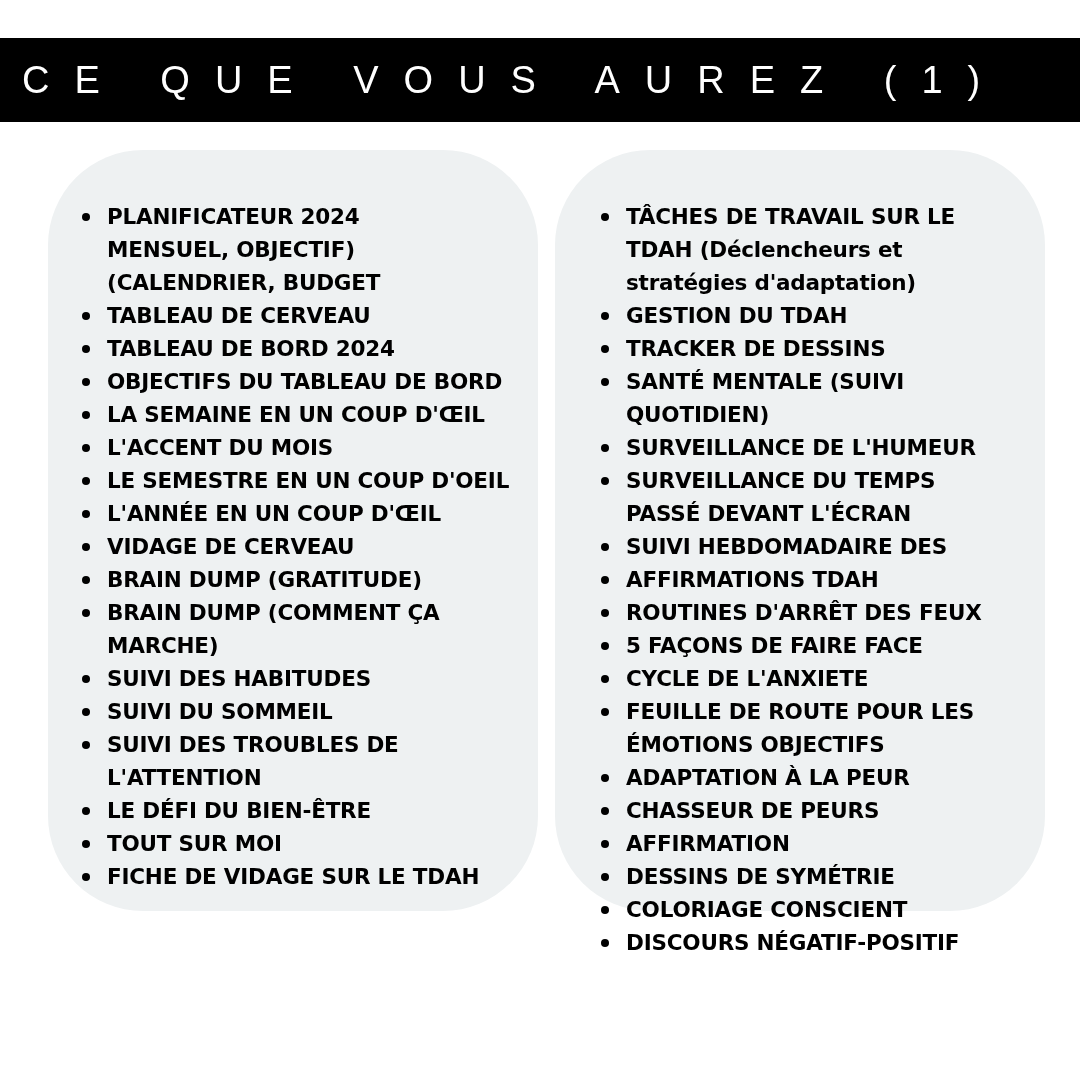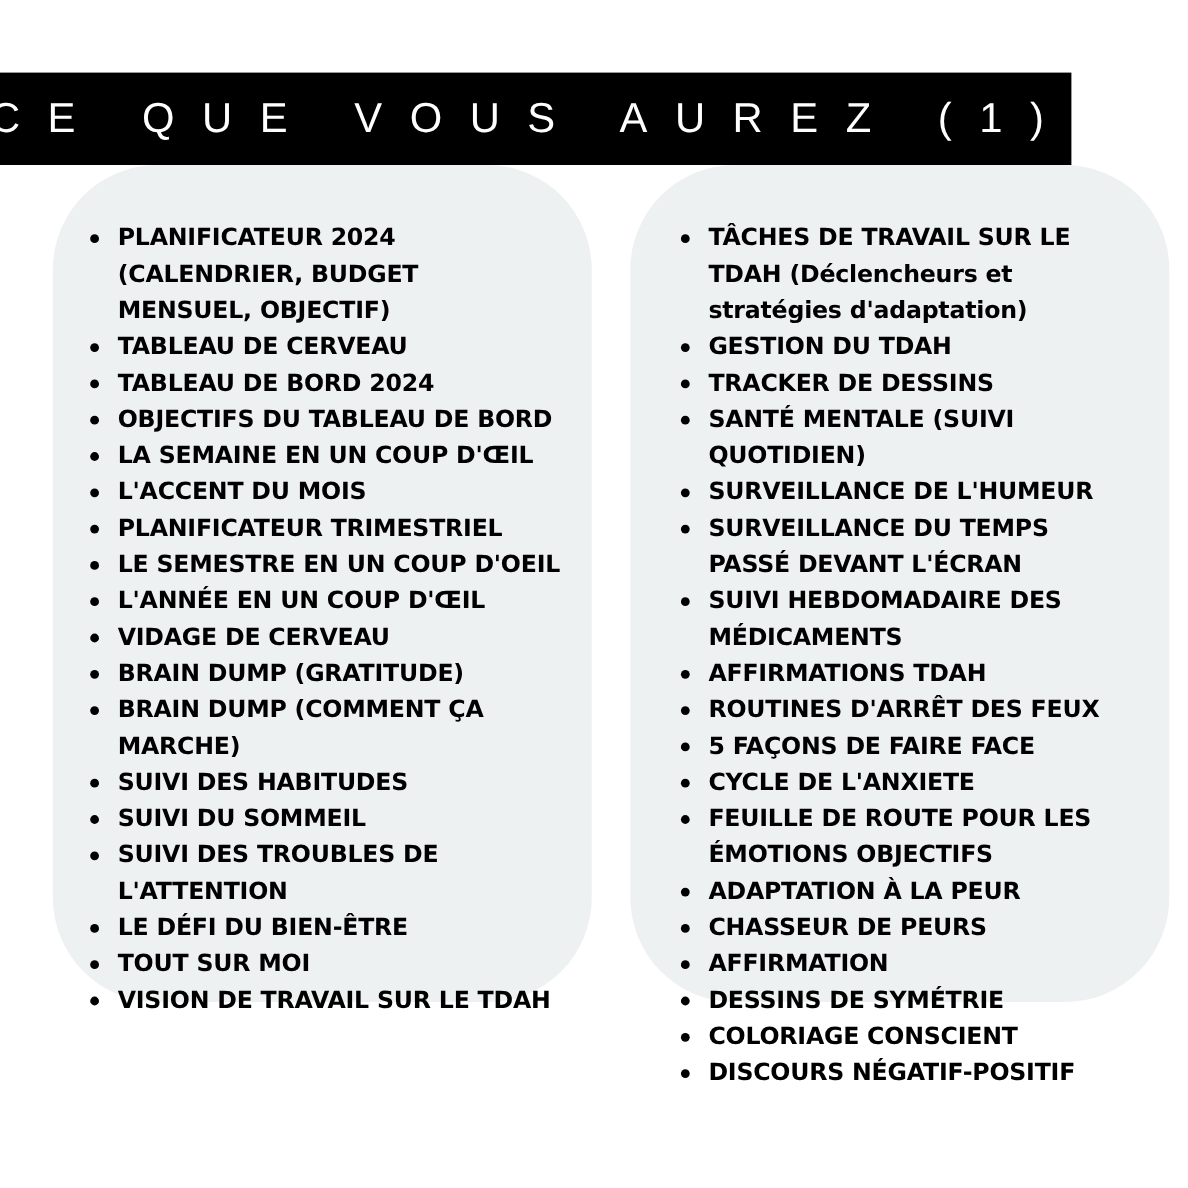--- a/index.html
+++ b/index.html
@@ -1,33 +1,33 @@
 <!DOCTYPE html>
 <html><head>
 <meta charset="utf-8">
 <style>
   html, body { margin: 0; padding: 0; }
   body {
     width: 1080px; height: 1080px; background: #ffffff; position: relative; overflow: hidden;
     font-family: "DejaVu Sans", sans-serif;
   }
   .header {
-    position: absolute; left: 0; top: 38px; width: 974px; height: 84px;
-    background: #000000; display: flex; align-items: center; justify-content: flex-end; margin-top: 28px;
+    position: absolute; left: 0; top: 38px; width: 1080px; height: 84px;
+    background: #000000; display: flex; align-items: center; justify-content: flex-start;
   }
   .header-title {
     color: #ffffff; font-family: "Liberation Sans", sans-serif; font-size: 38px;
     letter-spacing: 25px; font-weight: normal; margin-left: 22px; white-space: nowrap;
   }
   .panel {
     position: absolute; top: 150px; width: 490px; height: 761px;
     background: #eef1f2; border-radius: 95px;
   }
   .panel.left { left: 48px; }
-  .panel.right { left: 573px; }
+  .panel.right { left: 555px; }
   .list {
     list-style: none; margin: 0; padding: 0; position: absolute; top: 50px;
   }
   .panel.left .list { left: 34px; }
   .panel.right .list { left: 46px; }
   .item {
     position: relative; padding-left: 25px; font-weight: bold; color: #000000;
     font-size: 21.5px; line-height: 33px; font-family: "DejaVu Sans", sans-serif;
     letter-spacing: -0.2px;
   }
@@ -41,46 +41,42 @@
 
 <div class="header">
   <span class="header-title">CE QUE VOUS AUREZ (1)</span>
 </div>
 
 <div class="panel left">
   <ul class="list">
       <li class="item">
         <span class="bullet"></span>
         <div>PLANIFICATEUR 2024</div>
+        <div>MENSUEL, OBJECTIF)</div>
         <div>(CALENDRIER, BUDGET</div>
-        <div>MENSUEL, OBJECTIF)</div>
       </li>
       <li class="item">
         <span class="bullet"></span>
         <div>TABLEAU DE CERVEAU</div>
       </li>
       <li class="item">
         <span class="bullet"></span>
         <div>TABLEAU DE BORD 2024</div>
       </li>
       <li class="item">
         <span class="bullet"></span>
         <div>OBJECTIFS DU TABLEAU DE BORD</div>
       </li>
       <li class="item">
         <span class="bullet"></span>
         <div>LA SEMAINE EN UN COUP D'ŒIL</div>
       </li>
       <li class="item">
         <span class="bullet"></span>
         <div>L'ACCENT DU MOIS</div>
-      </li>
-      <li class="item">
-        <span class="bullet"></span>
-        <div>PLANIFICATEUR TRIMESTRIEL</div>
       </li>
       <li class="item">
         <span class="bullet"></span>
         <div>LE SEMESTRE EN UN COUP D'OEIL</div>
       </li>
       <li class="item">
         <span class="bullet"></span>
         <div>L'ANNÉE EN UN COUP D'ŒIL</div>
       </li>
       <li class="item">
@@ -112,21 +108,21 @@
       <li class="item">
         <span class="bullet"></span>
         <div>LE DÉFI DU BIEN-ÊTRE</div>
       </li>
       <li class="item">
         <span class="bullet"></span>
         <div>TOUT SUR MOI</div>
       </li>
       <li class="item">
         <span class="bullet"></span>
-        <div>VISION DE TRAVAIL SUR LE TDAH</div>
+        <div>FICHE DE VIDAGE SUR LE TDAH</div>
       </li>
     </ul>
 </div>
 
 <div class="panel right">
   <ul class="list">
       <li class="item">
         <span class="bullet"></span>
         <div>TÂCHES DE TRAVAIL SUR LE</div>
         <div>TDAH (Déclencheurs et</div>
@@ -150,21 +146,20 @@
         <div>SURVEILLANCE DE L'HUMEUR</div>
       </li>
       <li class="item">
         <span class="bullet"></span>
         <div>SURVEILLANCE DU TEMPS</div>
         <div>PASSÉ DEVANT L'ÉCRAN</div>
       </li>
       <li class="item">
         <span class="bullet"></span>
         <div>SUIVI HEBDOMADAIRE DES</div>
-        <div>MÉDICAMENTS</div>
       </li>
       <li class="item">
         <span class="bullet"></span>
         <div>AFFIRMATIONS TDAH</div>
       </li>
       <li class="item">
         <span class="bullet"></span>
         <div>ROUTINES D'ARRÊT DES FEUX</div>
       </li>
       <li class="item">

